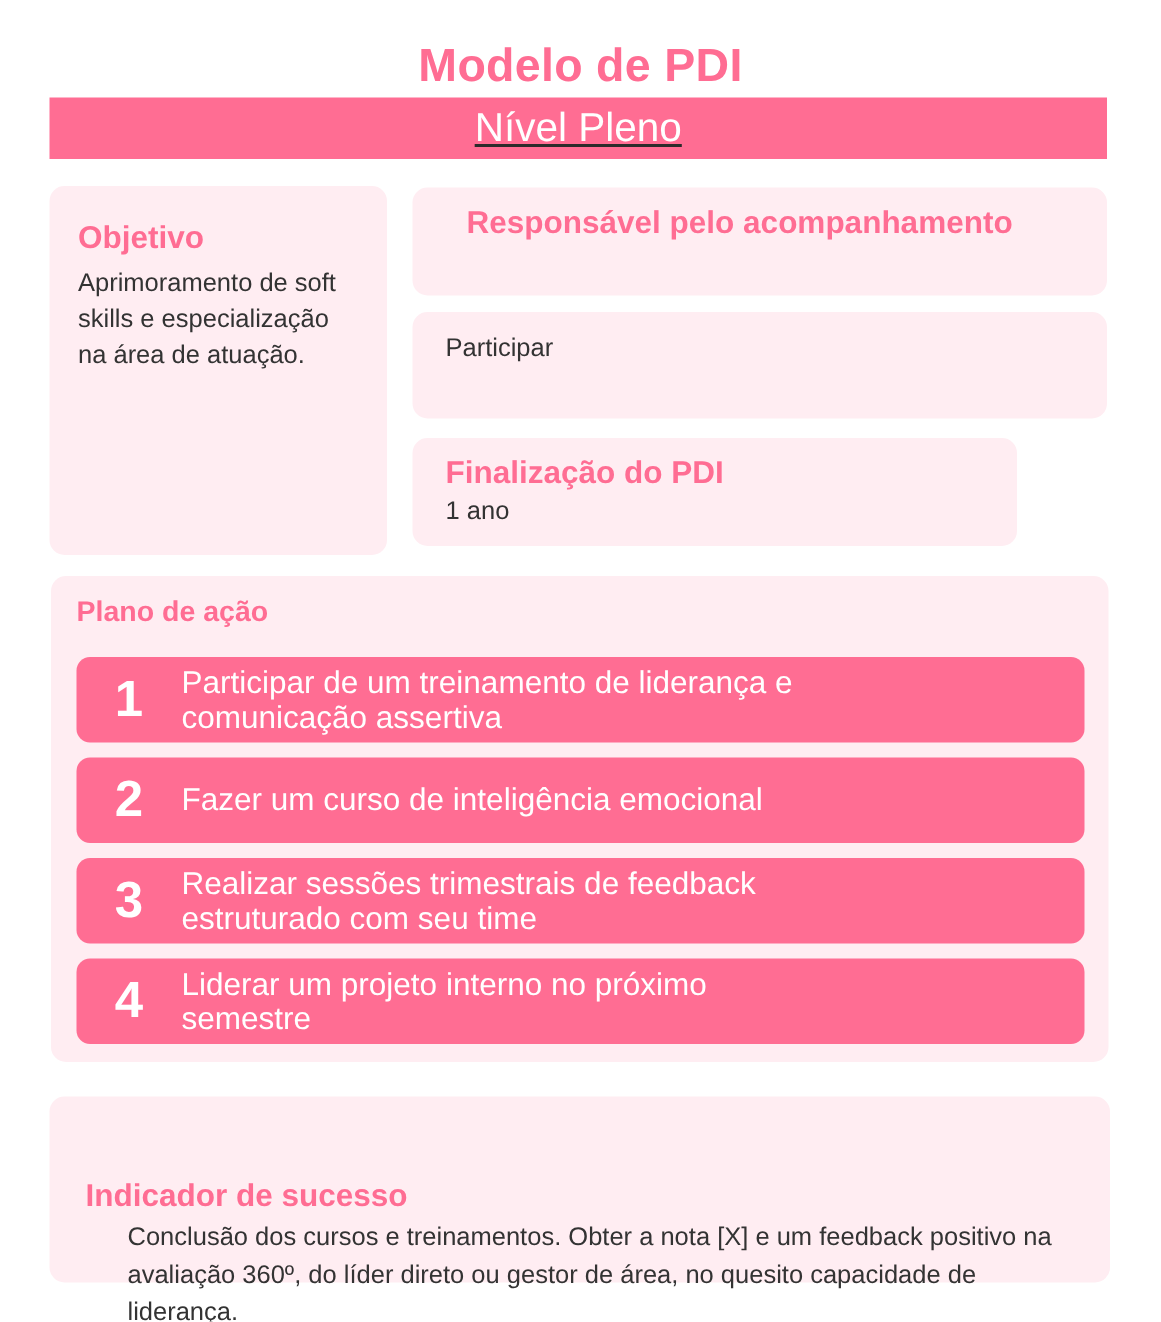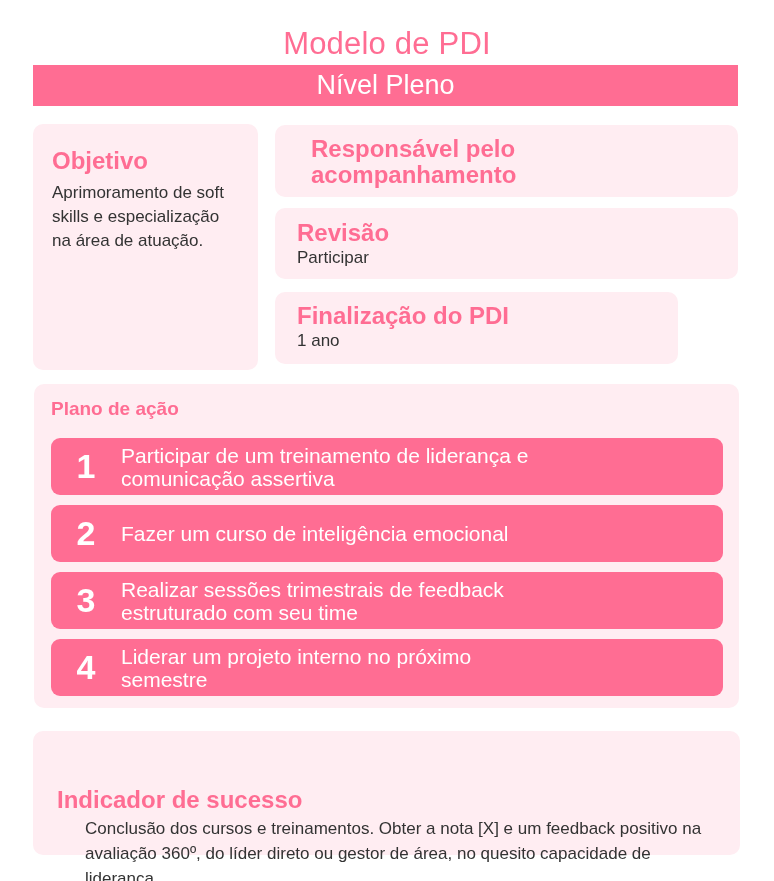--- a/index.html
+++ b/index.html
@@ -1,34 +1,34 @@
 <!DOCTYPE html>
 <html><head>
   <meta charset="utf-8">
   <style>
     * { box-sizing: border-box; margin: 0; padding: 0; }
     html, body { width: 774px; height: 881px; background: #ffffff; overflow: hidden; }
     body { font-family: "Liberation Sans", sans-serif; color: #2b2b2b; position: relative; }
 
     .title {
       position: absolute; left: 0; top: 26px; width: 774px;
-      text-align: center; font-size: 31px; font-weight: normal; color: #ff6d93;
+      text-align: center; font-size: 31px; font-weight: bold; color: #ff6d93;
       letter-spacing: 0.2px;
     }
     .level-bar {
       position: absolute; left: 33px; top: 65px; width: 705px; height: 41px;
       background: #ff6d93; border-radius: 0;
-      display: flex; align-items: center; justify-content: center;
+      display: flex; align-items: center; justify-content: center; text-decoration: underline;
     }
     .level-bar span { color: #ffffff; font-size: 27px; font-weight: normal; }
 
     .card {
       position: absolute; background: #ffedf2; border-radius: 10px;
     }
-    .card-title { color: #ff6d93; font-weight: bold; font-size: 24px; }
+    .card-title { color: #ff6d93; font-weight: bold; font-size: 21px; }
     .card-text { color: #333333; font-size: 17px; line-height: 24px; }
 
     #objective { left: 33px; top: 124px; width: 225px; height: 246px; padding: 23px 18px 0 19px; }
     #objective .card-title { margin-bottom: 6px; }
 
     #responsible { left: 275px; top: 125px; width: 463px; height: 72px; padding: 11px 36px; }
     #review { left: 275px; top: 208px; width: 463px; height: 71px; padding: 12px 22px; }
     #final { left: 275px; top: 292px; width: 403px; height: 72px; padding: 11px 22px; }
     #responsible .card-title, #review .card-title, #final .card-title { margin-bottom: 0px; line-height: 26px; }
 
@@ -62,21 +62,20 @@
 <div class="card" id="objective">
   <div class="card-title">Objetivo</div>
   <div class="card-text">Aprimoramento de soft skills e especialização na área de atuação.</div>
 </div>
 
 <div class="card" id="responsible">
   <div class="card-title">Responsável pelo acompanhamento</div>
 </div>
 
 <div class="card" id="review">
-  <div class="card-title">Revisão</div>
   <div class="card-text">Participar</div>
 </div>
 
 <div class="card" id="final">
   <div class="card-title">Finalização do PDI</div>
   <div class="card-text">1 ano</div>
 </div>
 
 <div class="card" id="plan">
   <div class="card-title">Plano de ação</div>

